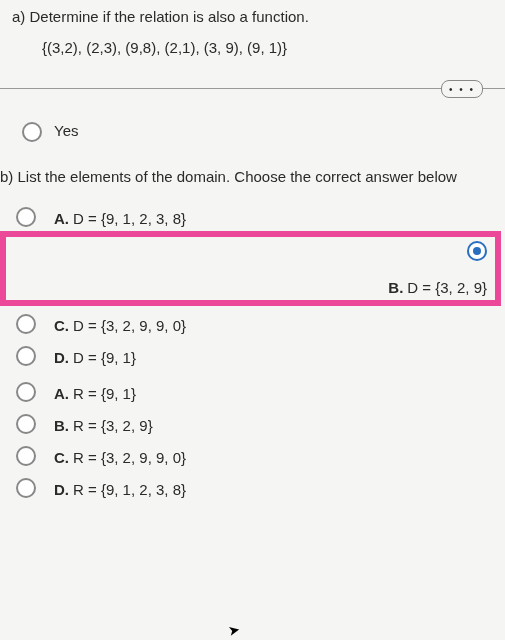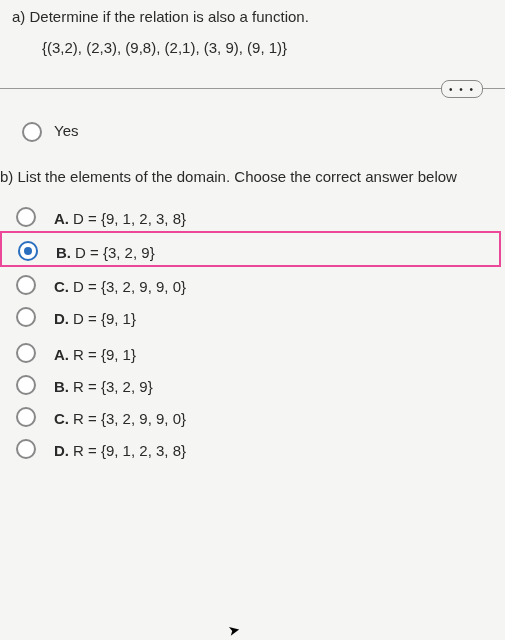--- a/index.html
+++ b/index.html
@@ -89,22 +89,23 @@
     align-items: flex-end;
     padding: 4px 8px 4px 16px;
     gap: 18px;
     min-height: 24px;
   }
   .choice-row .letter {
     font-weight: bold;
     margin-right: 4px;
   }
   .selected-box {
-    border: 2px solid #ec4899;
+    border: 6px solid #ec4899;
     margin-right: 4px;
+    flex-direction: column;
   }
   .range-block, .domain-block {
     margin-top: 4px;
   }
   .cursor {
     position: absolute;
     left: 228px;
     top: 622px;
     font-size: 14px;
     color: #000;

